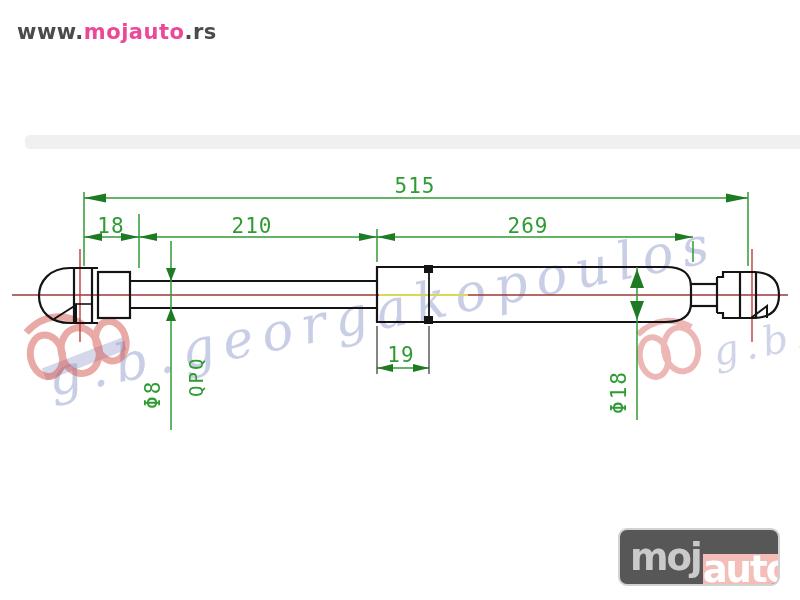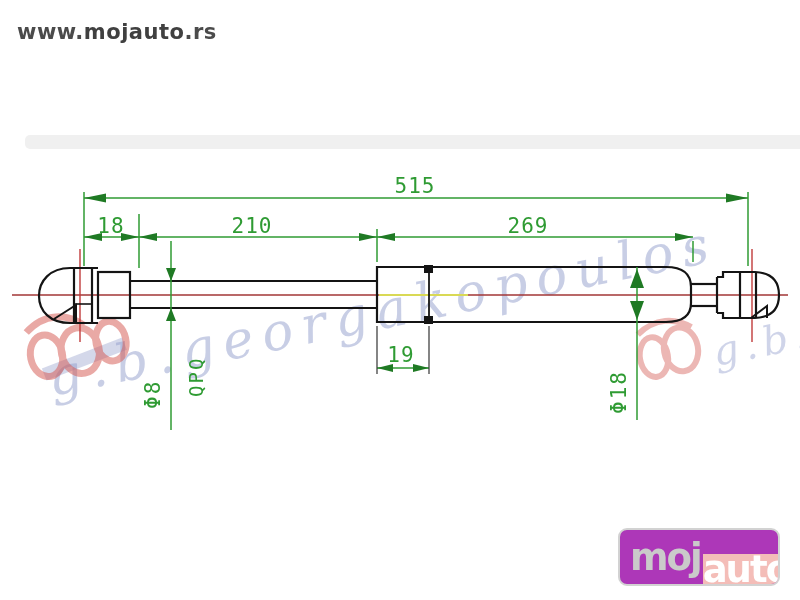--- a/index.html
+++ b/index.html
@@ -6,21 +6,21 @@
   body{
     width:800px;height:600px;position:relative;overflow:hidden;
     background:#ffffff;font-family:"DejaVu Sans", sans-serif;
   }
   
   .site-url{
     position:absolute;left:17px;top:20px;
     font-size:21px;font-weight:bold;letter-spacing:0.5px;
     color:#4b4b4b;
   }
-  .site-url .brand{color:#404040;}
+  .site-url .brand{color:#ec4899;}
   .top-band{
     position:absolute;left:25px;top:135px;width:775px;height:14px;
     background:#f0f0f0;border-radius:5px 0 0 5px;
   }
   
   svg.drawing{position:absolute;left:0;top:0;}
   .dimtext{
     font-family:"DejaVu Sans Mono", monospace;
     font-size:21px;fill:#2f9b33;letter-spacing:1px;
   }
@@ -33,21 +33,21 @@
     font-size:52px;fill:#97a2cf;opacity:0.52;letter-spacing:9px;
   }
   .wm-script-small{
     font-family:"DejaVu Serif", serif;font-style:italic;
     font-size:40px;fill:#97a2cf;opacity:0.45;letter-spacing:6px;
   }
   
   .logo{
     position:absolute;left:618px;top:528px;width:158px;height:54px;
     border:2px solid #cccccc;border-radius:9px;display:flex;
-    overflow:hidden;background:#a21caf;opacity:0.88;
+    overflow:hidden;background:#404040;opacity:0.88;
   }
   .logo .moj{
     flex:0 0 auto;display:flex;align-items:center;justify-content:center;
     padding:0 2px 0 10px;
     font-weight:800;font-size:37px;letter-spacing:-2px;color:#c3c3c3;
   }
   .logo .auto{
     flex:1 1 auto;display:flex;align-items:center;justify-content:center;
     background:#f3b5af;
     font-weight:800;font-size:37px;letter-spacing:-2px;color:#ffffff;margin-top:24px;

